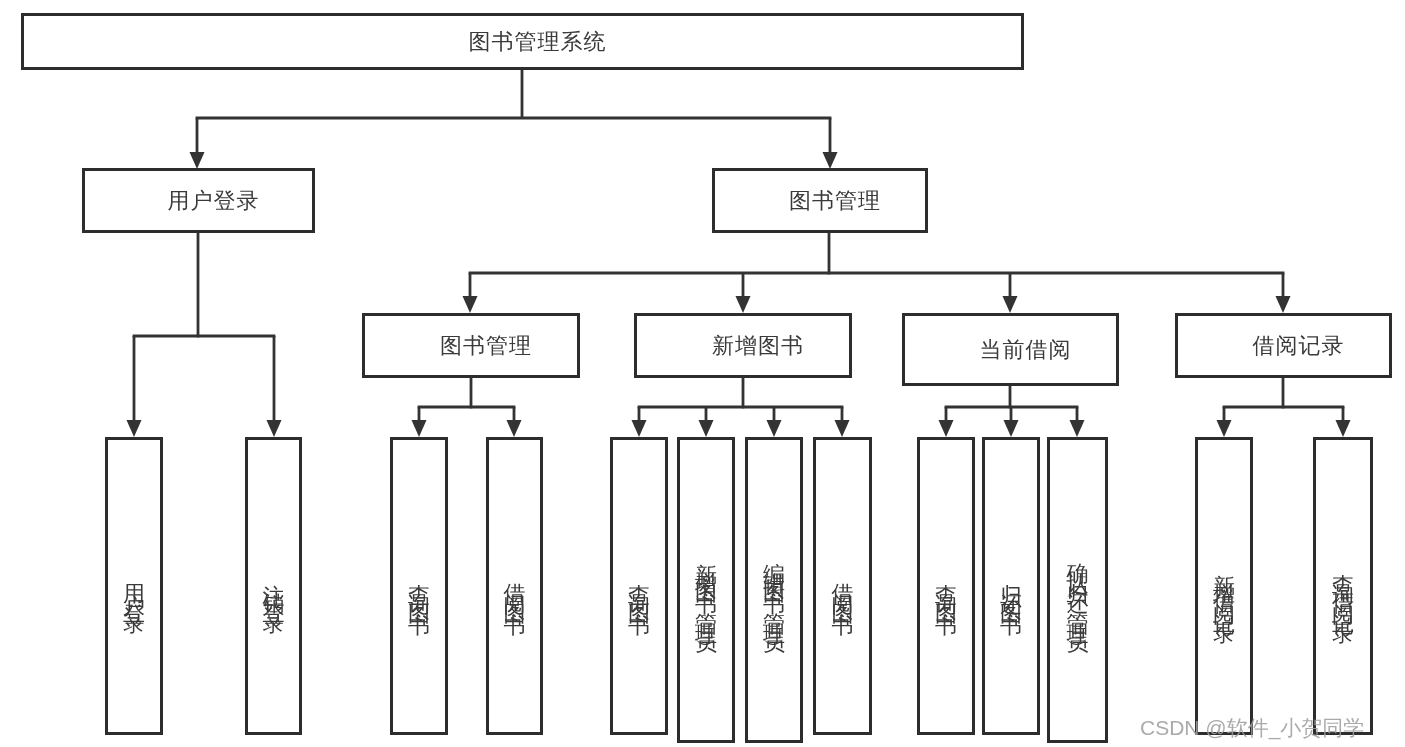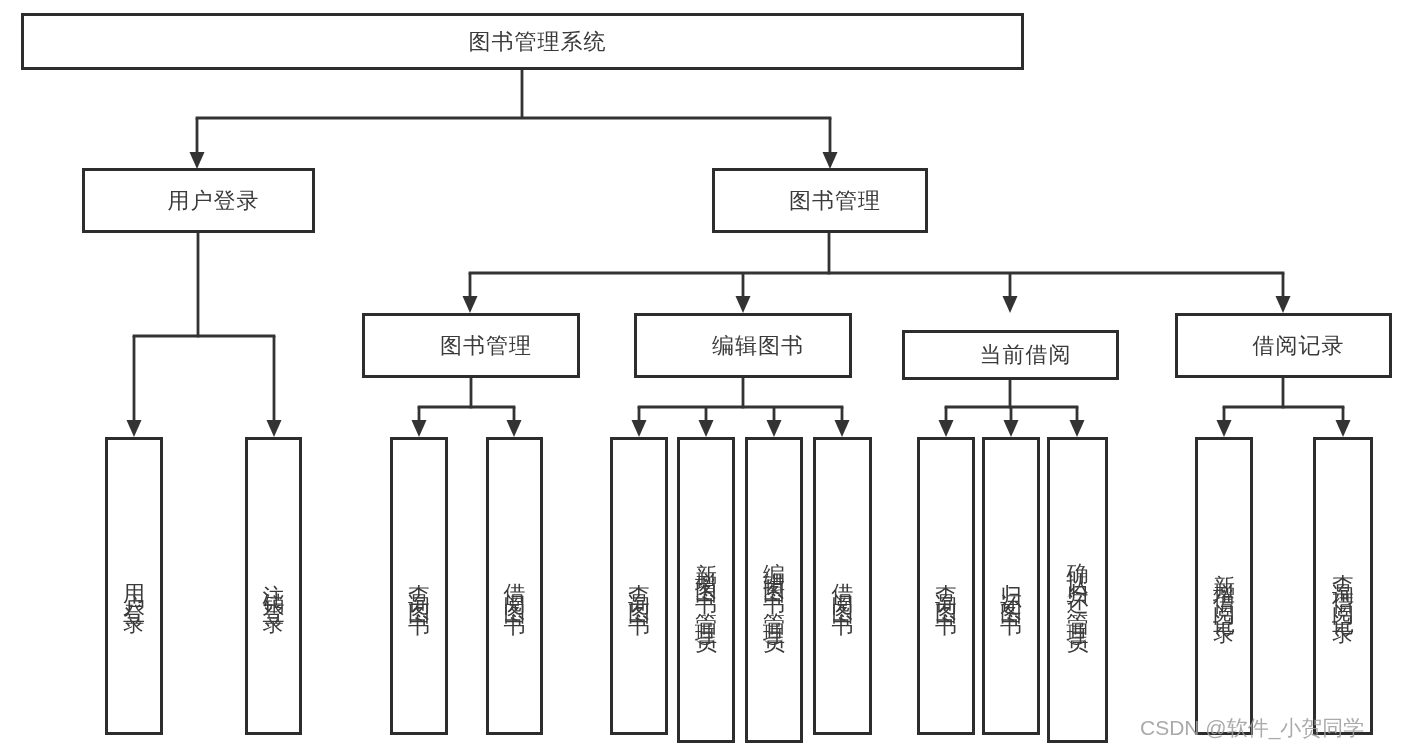--- a/index.html
+++ b/index.html
@@ -124,22 +124,22 @@
       <polygon points="1335.5,420 1350.5,420 1343,437"></polygon>
     </g>
   </svg>
 
   <div class="box hbox" style="left:21px; top:13px; width:1003px; height:57px;">图书管理系统</div>
 
   <div class="box hbox" style="left:82px; top:168px; width:233px; height:65px;">用户登录</div>
   <div class="box hbox" style="left:712px; top:168px; width:216px; height:65px;">图书管理</div>
 
   <div class="box hbox" style="left:362px; top:313px; width:218px; height:65px;">图书管理</div>
-  <div class="box hbox" style="left:634px; top:313px; width:218px; height:65px;">编辑图书</div>
-  <div class="box hbox" style="left:902px; top:313px; width:217px; height:50px;margin-top:17px;">当前借阅</div>
+  <div class="box hbox" style="left:634px; top:313px; width:218px; height:65px;">新增图书</div>
+  <div class="box hbox" style="left:902px; top:313px; width:217px; height:73px;">当前借阅</div>
   <div class="box hbox" style="left:1175px; top:313px; width:217px; height:65px;">借阅记录</div>
 
   <div class="box vbox" style="left:105px; top:437px; width:58px; height:298px;">
     <span class="vtext">用户登录</span>
   </div>
   <div class="box vbox" style="left:245px; top:437px; width:57px; height:298px;">
     <span class="vtext">注销登录</span>
   </div>
 
   <div class="box vbox" style="left:390px; top:437px; width:58px; height:298px;">

